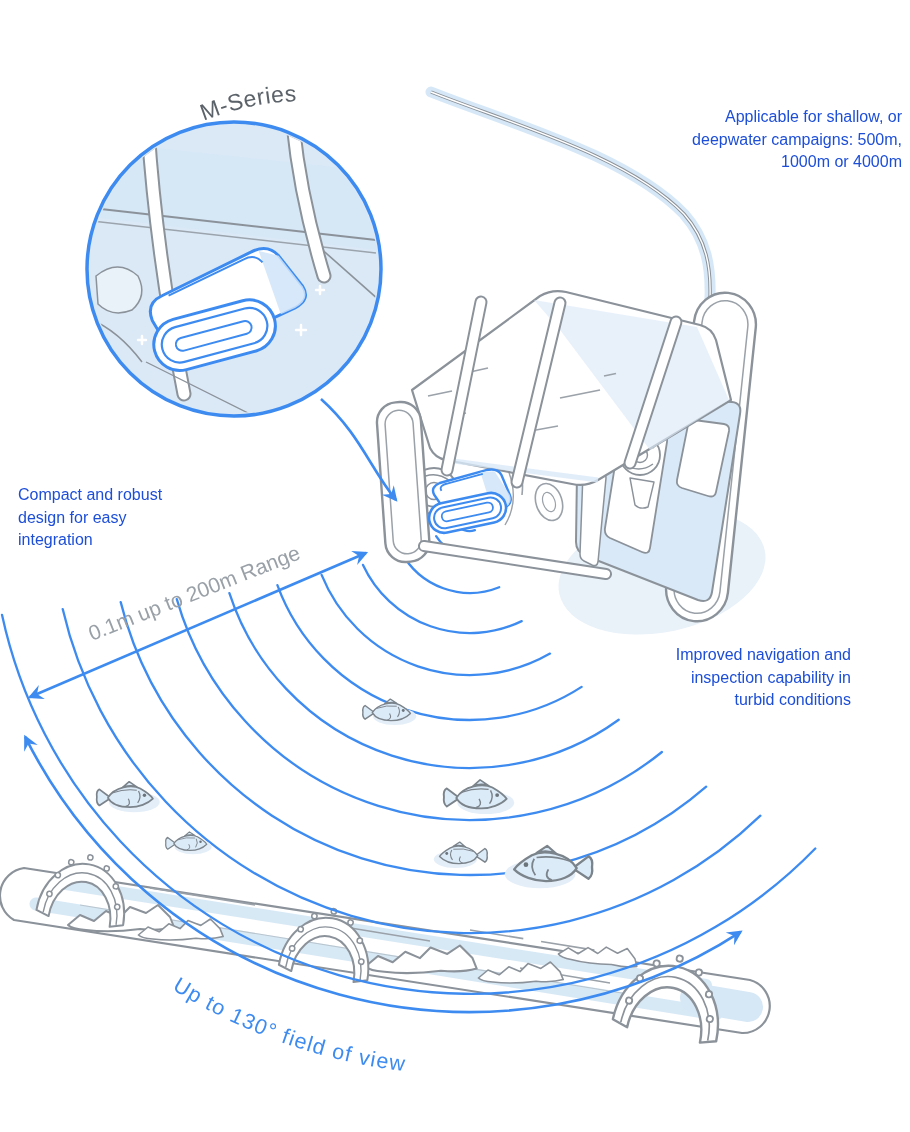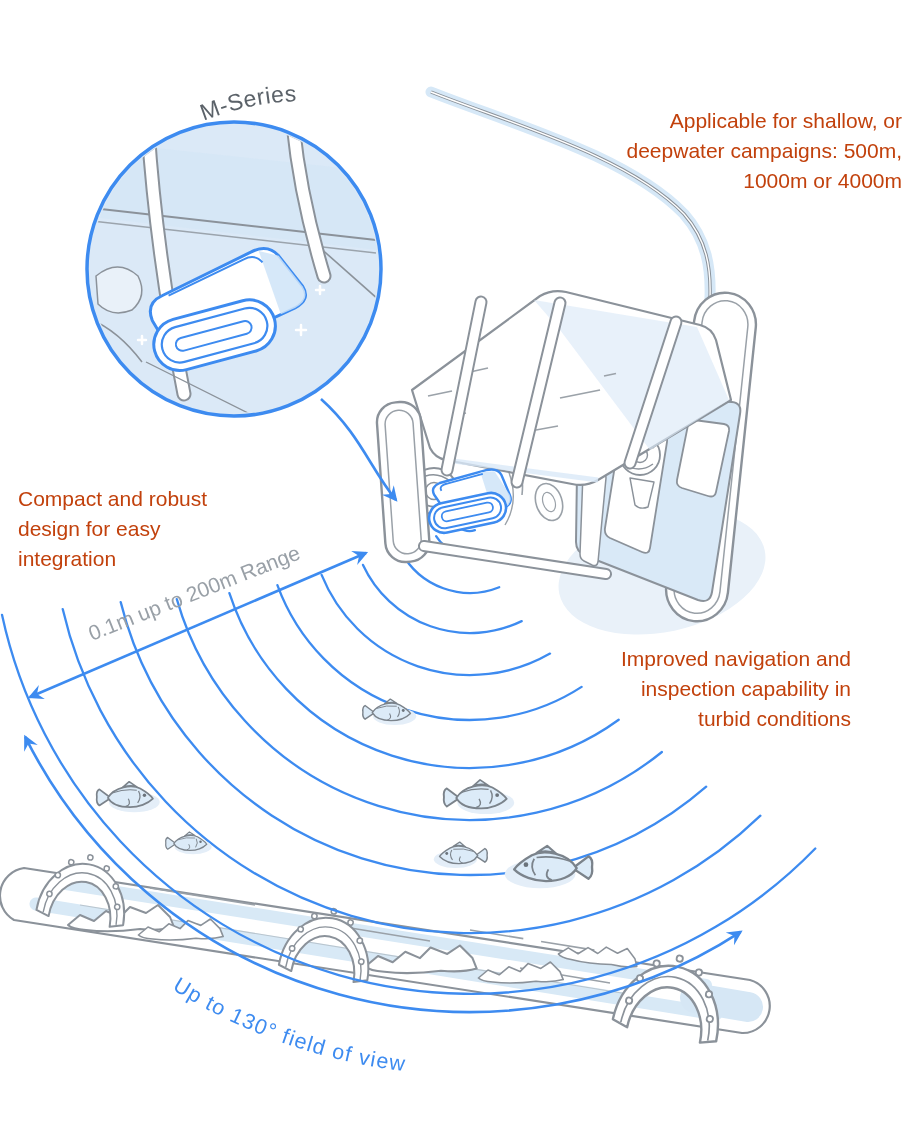--- a/index.html
+++ b/index.html
@@ -1,19 +1,19 @@
 <!DOCTYPE html>
 <html><head>
 <meta charset="utf-8">
 <style>
   html,body{margin:0;padding:0;background:#fff;}
   #stage{position:relative;width:910px;height:1132px;background:#ffffff;overflow:hidden;
          font-family:"Liberation Sans","DejaVu Sans",sans-serif;}
   #stage svg{position:absolute;left:0;top:0;}
-  .ann{position:absolute;white-space:pre-line;color:#c2410c;font-size:21px;line-height:1.42;}
+  .ann{position:absolute;white-space:pre-line;color:#1d4ed8;font-size:16px;line-height:1.42;}
   .ann.right{text-align:right;}
 </style>
 </head>
 <body>
 
 <div id="stage">
 
 <svg width="910" height="1132" viewBox="0 0 910 1132">
   <defs>
     <marker id="arrE" viewBox="0 0 12 12" refX="9.5" refY="6" markerWidth="7" markerHeight="7" orient="auto">

